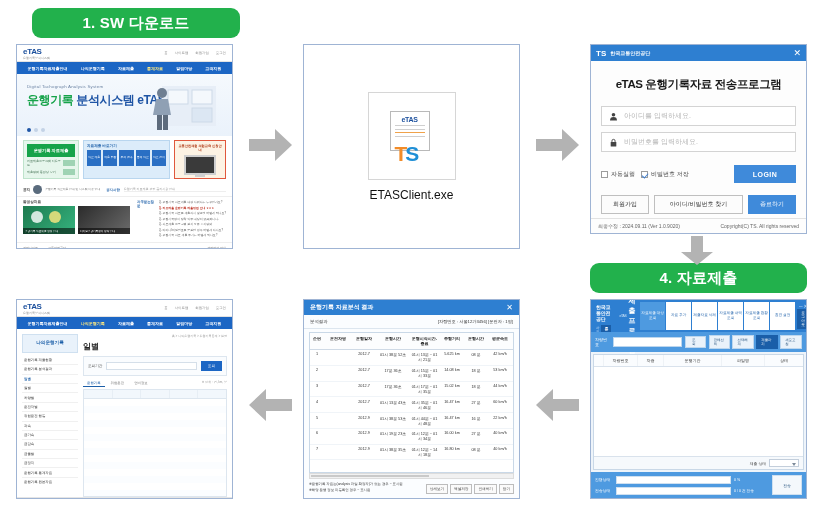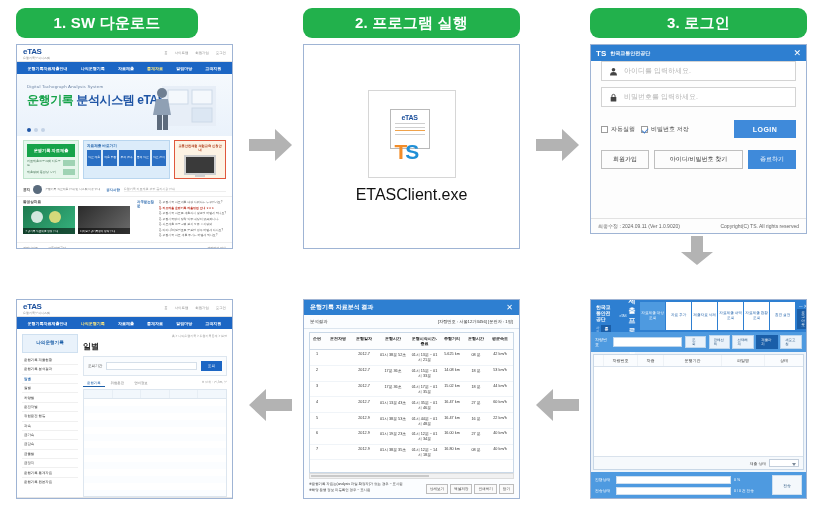--- a/index.html
+++ b/index.html
@@ -132,21 +132,21 @@
               align-items:center; justify-content:center; gap:8px; }
   .exe-icon-box { width:88px; height:88px; border:1px solid #d6d6d6; display:flex; align-items:center; justify-content:center;}
   .exe-icon { position:relative; width:54px; height:54px; }
   .exe-doc { position:absolute; left:5px; top:2px; width:40px; height:40px; background:#fff; border:1px solid #b9b9b9; }
   .exe-doc .ttl { font-size:7px; font-weight:bold; color:#1b4f9c; text-align:center; margin-top:4px; letter-spacing:-.3px;}
   .exe-doc .ln { height:1px; background:#cfcfcf; margin:2.5px 4px; }
   .exe-doc .ln.o { background:#f0a24a; }
   .exe-ts { position:absolute; left:10px; bottom:-1px; font-size:21px; font-weight:bold; letter-spacing:-2px; line-height:1; }
   .exe-ts .t { color:#f28c28; }
   .exe-ts .s { color:#1f8fd6; }
-  .exe-label { font-size:16px; color:#111; }
+  .exe-label { font-size:12px; color:#111; }
 
   
   .lg { position:absolute; inset:0; background:#fdfdfd; display:flex; flex-direction:column;}
   .lg-title { height:16px; background:#2e7fd1; display:flex; align-items:center; gap:4px; padding:0 5px;}
   .lg-logo { font-size:8px; font-weight:bold; color:#fff; }
   .lg-org { font-size:5px; color:#fff; font-weight:bold;}
   .lg-x { margin-left:auto; color:#fff; font-size:9px; font-weight:bold; line-height:1;}
   .lg-head { padding:16px 0 14px; text-align:center; font-size:11.5px; font-weight:bold; color:#1a1a1a; letter-spacing:-.4px;}
   .lg-field { margin:0 10px 6px; height:20px; border:1px solid #d3d3d3; background:#fff; display:flex; align-items:center; gap:6px; padding:0 7px;}
   .lg-field .ph { font-size:7px; color:#b4b4b4;}
@@ -229,23 +229,22 @@
   .an-note { flex:1; }
   .an-note div { font-size:3.4px; color:#333; line-height:1.7;}
   .an-bot .bts { display:flex; gap:2px;}
   .an-bot .bts span { border:1px solid #bcbcbc; background:#fafafa; font-size:3.6px; color:#333; padding:2px 3px;}
 </style>
 </head>
 <body>
 
 <div class="board">
 
-  <div class="pill" style="left:16px;  top:8px;  width:182px; height:30px;">1. SW 다운로드</div>
-  <div class="pill" style="left:303px; top:8px;  width:217px; height:30px;">2. 프로그램 실행</div>
-  <div class="pill" style="left:590px; top:8px;  width:217px; height:30px;">3. 로그인</div>
+  <div class="pill" style="left:32px;  top:8px;  width:208px; height:30px;">1. SW 다운로드</div>
+  <div class="pill" style="left:590px; top:263px; width:217px; height:30px;">4. 자료제출</div>
 
   <div class="arrow" style="left:249px; top:128px;">
     <svg width="44" height="34" viewBox="0 0 44 34">
         <path d="M0 11 L26 11 L26 1 L43 17 L26 33 L26 23 L0 23 Z" fill="#b3b3b3"></path>
       </svg>
   </div>
   <div class="arrow" style="left:536px; top:128px;">
     <svg width="44" height="34" viewBox="0 0 44 34">
         <path d="M0 11 L26 11 L26 1 L43 17 L26 33 L26 23 L0 23 Z" fill="#b3b3b3"></path>
       </svg>
@@ -419,20 +418,21 @@
     <div class="lg">
 
       <div class="lg-title">
         <span class="lg-logo">
           <span>TS</span>
         </span>
         <span class="lg-org">한국교통안전공단</span>
         <span class="lg-x">✕</span>
       </div>
 
+      <div class="lg-head">eTAS 운행기록자료 전송프로그램</div>
 
       <div class="lg-field">
         <svg class="lg-ico" viewBox="0 0 16 16">
           <circle cx="8" cy="5" r="3.2" fill="#444"></circle>
             <path d="M1.8 15 a6.2 6.2 0 0 1 12.4 0z" fill="#444"></path>
         </svg>
         <span class="ph">아이디를 입력하세요.</span>
       </div>
 
       <div class="lg-field">

